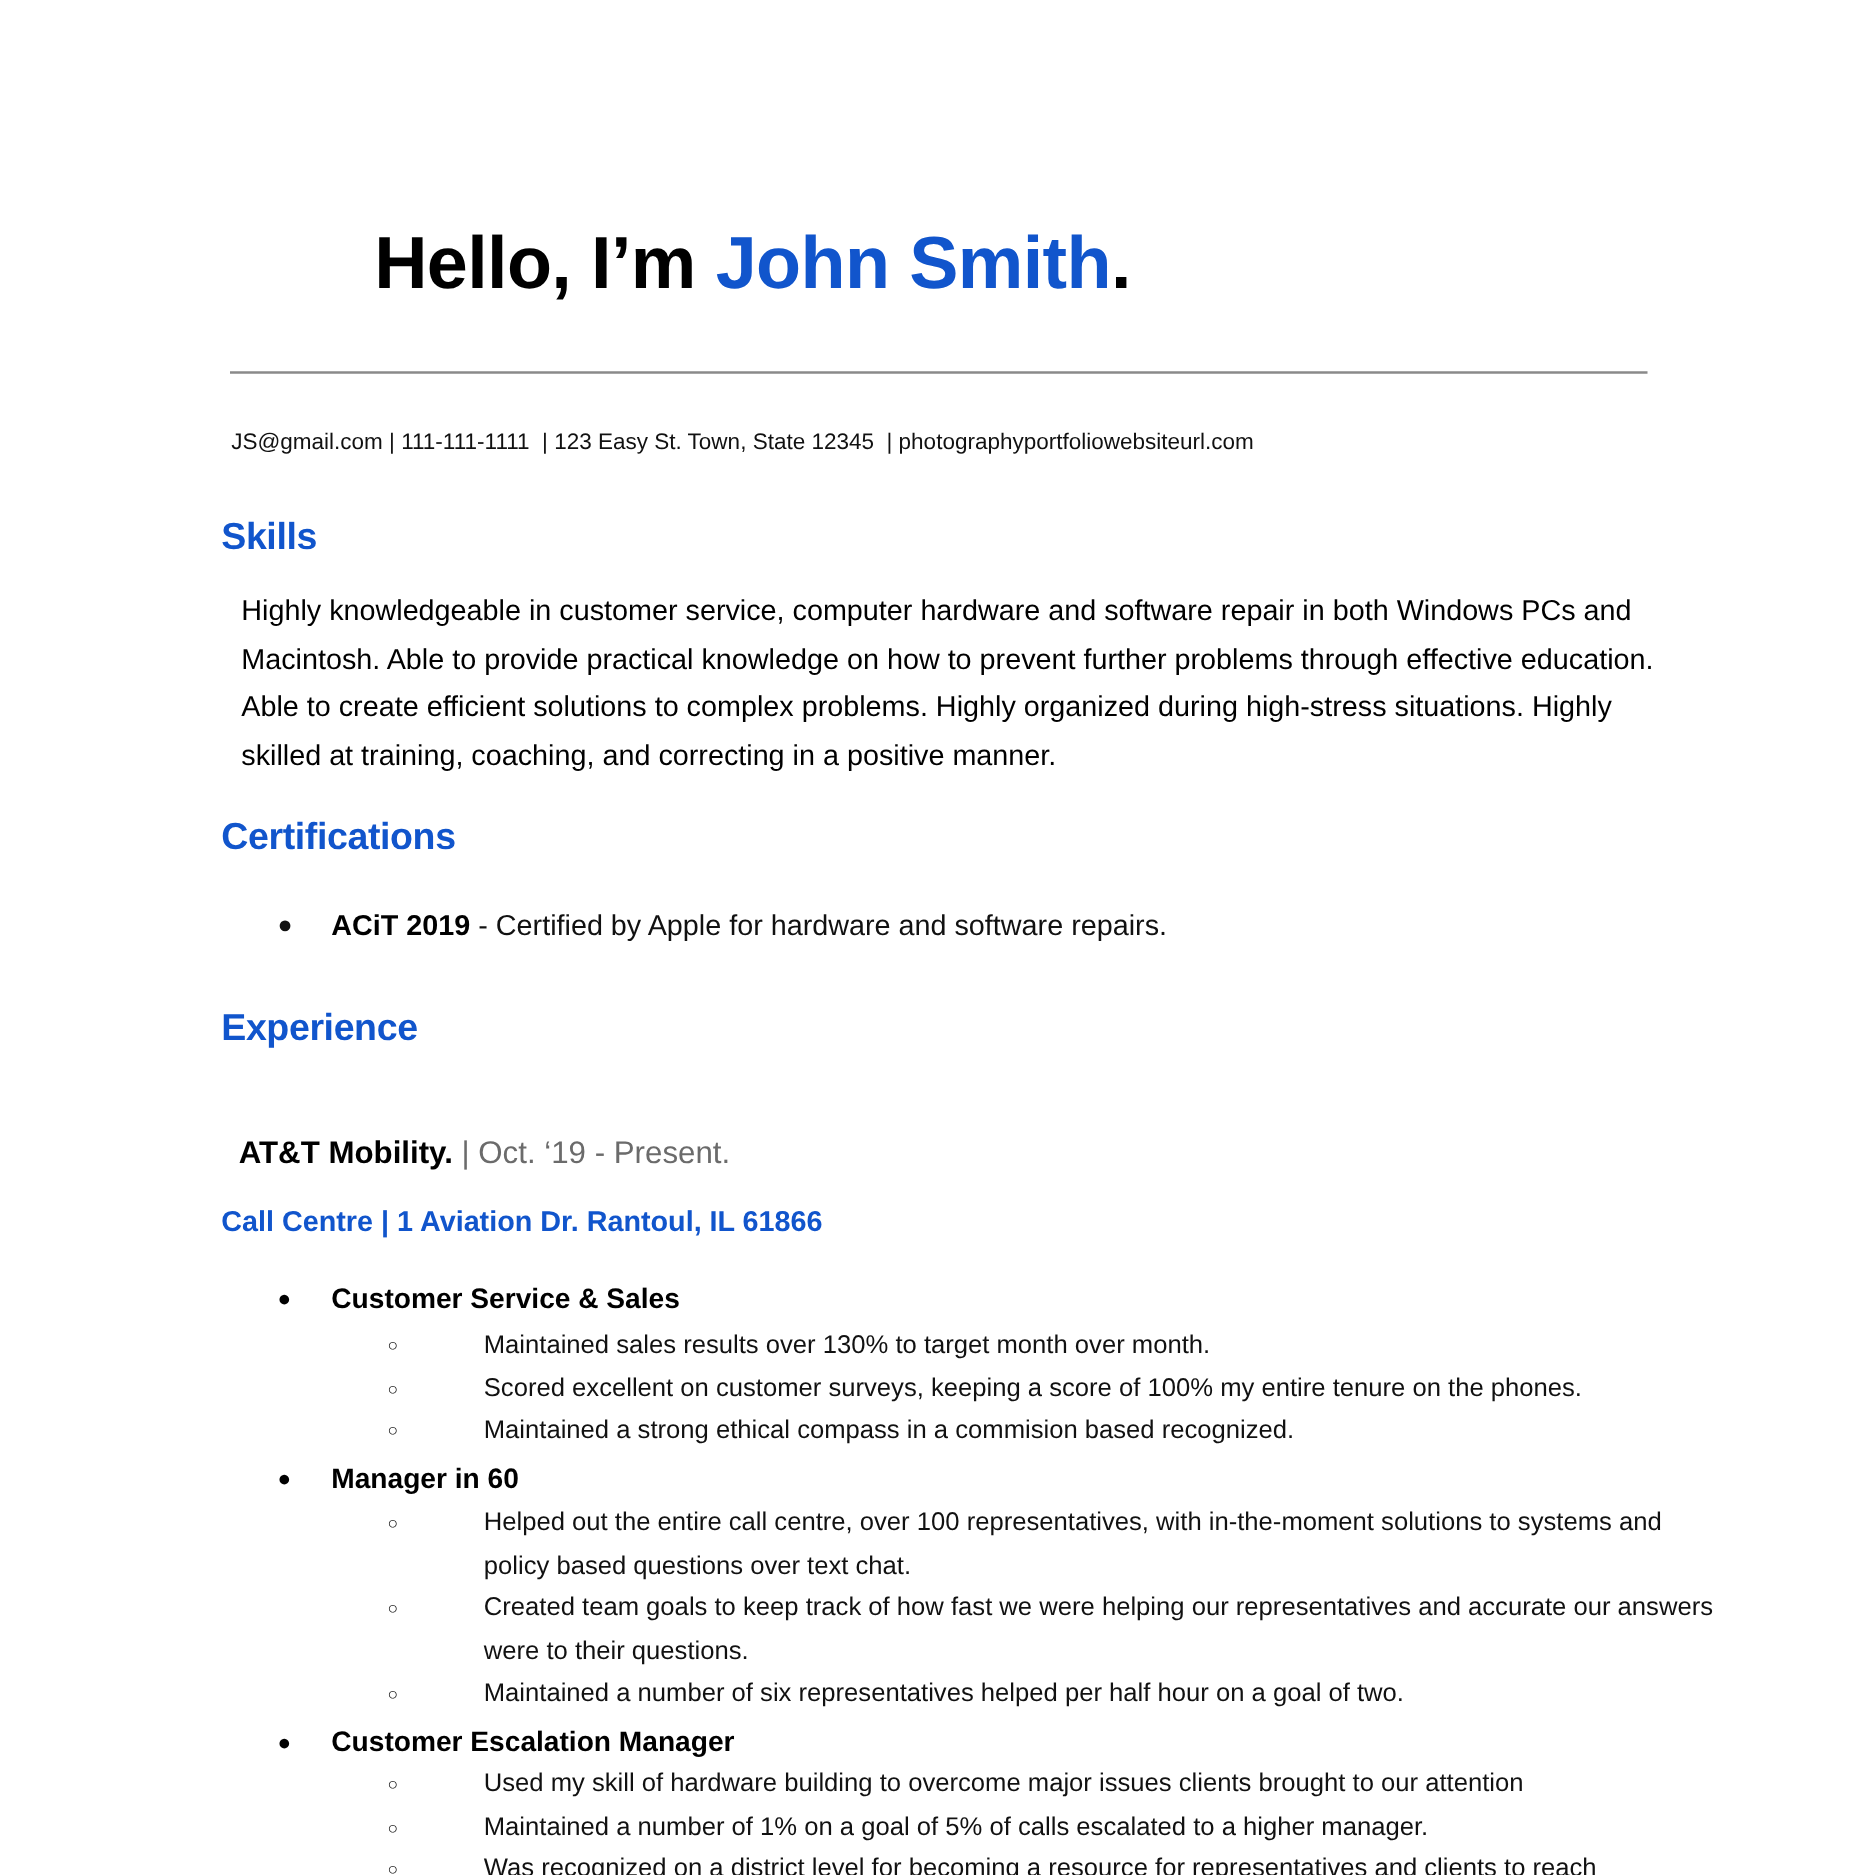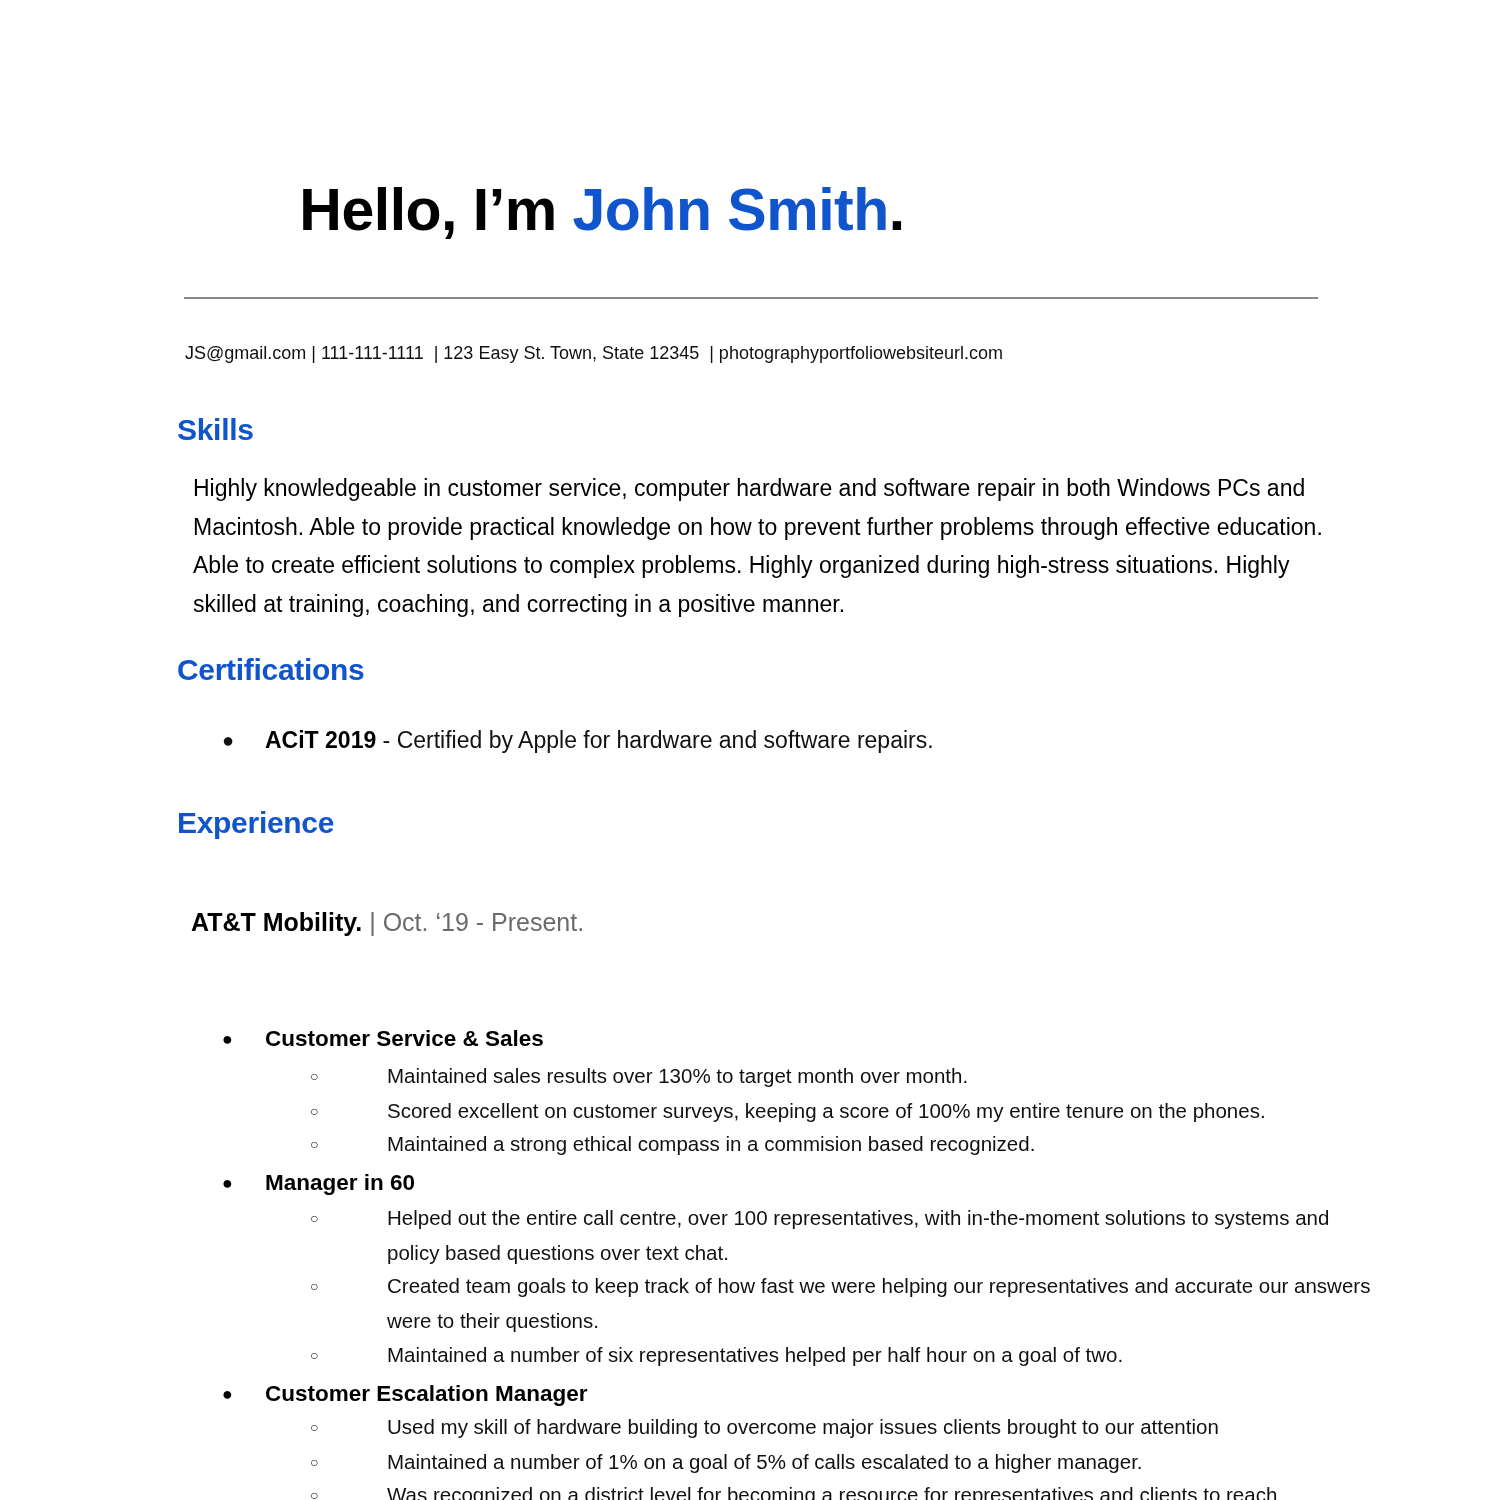--- a/index.html
+++ b/index.html
@@ -166,20 +166,21 @@
 
   <div class="section-heading" style="top:652px;">Certifications</div>
   <div class="bullet-row" style="top:725px;">
     <span class="bullet-dot">●</span>
     <span class="bullet-text"><span class="bold">ACiT 2019</span><span> - Certified by Apple for hardware and software repairs.</span></span>
   </div>
 
   <div class="section-heading" style="top:805px;">Experience</div>
 
   <div class="job-header"><span class="job-company">AT&amp;T Mobility.</span><span class="job-dates"> | Oct. ‘19 - Present.</span></div>
+  <div class="job-location">Call Centre | 1 Aviation Dr. Rantoul, IL 61866</div>
 
   <div class="l1" style="top:1024px;">
     <span class="dot">●</span>
     <span class="txt">Customer Service &amp; Sales</span>
   </div>
   <div class="l2" style="top:1059px;">
     <span class="circ">○</span>
     <span class="txt">Maintained sales results over 130% to target month over month.</span>
   </div>
   <div class="l2" style="top:1094px;">

